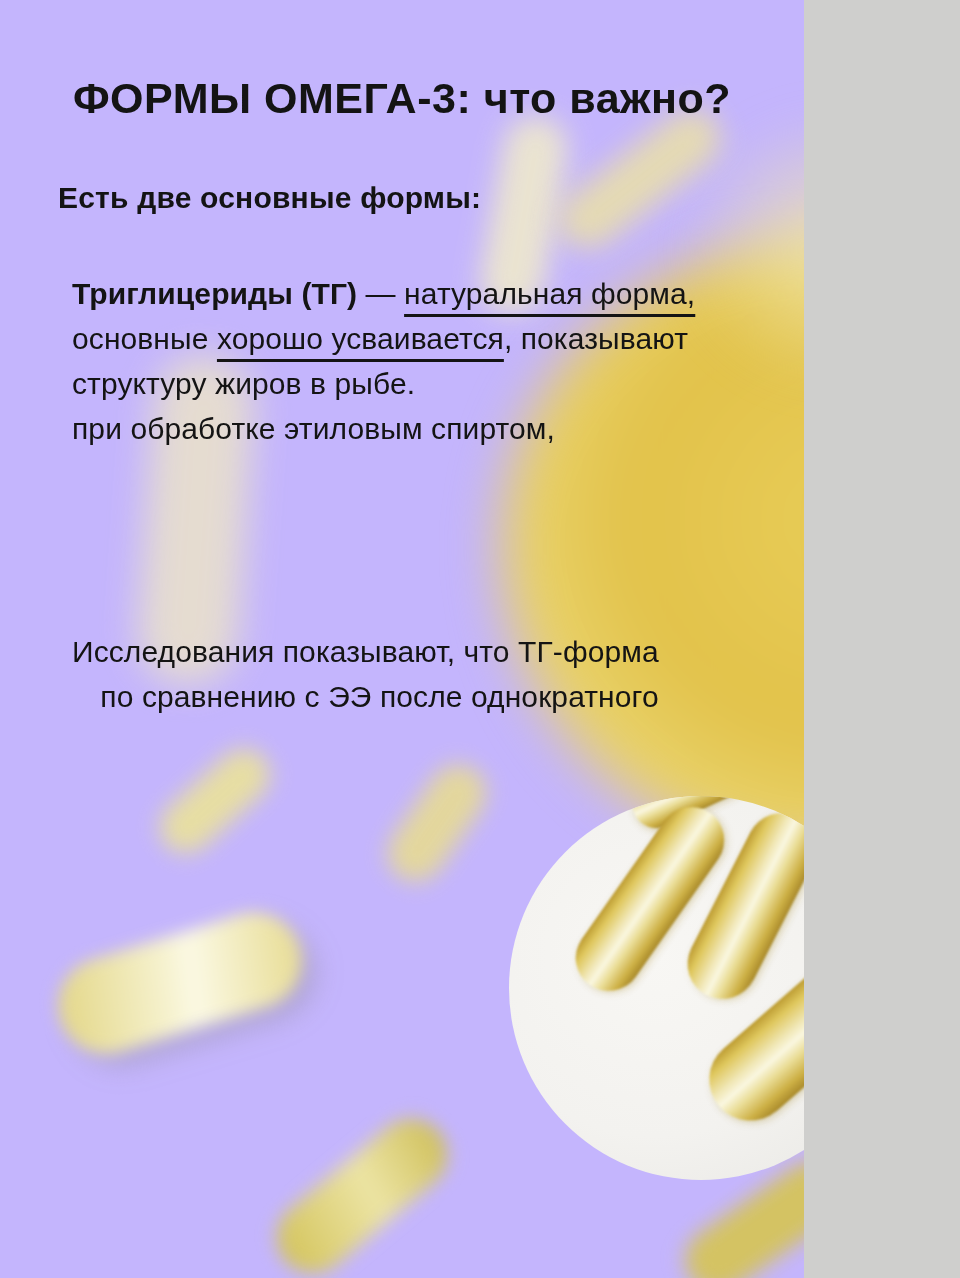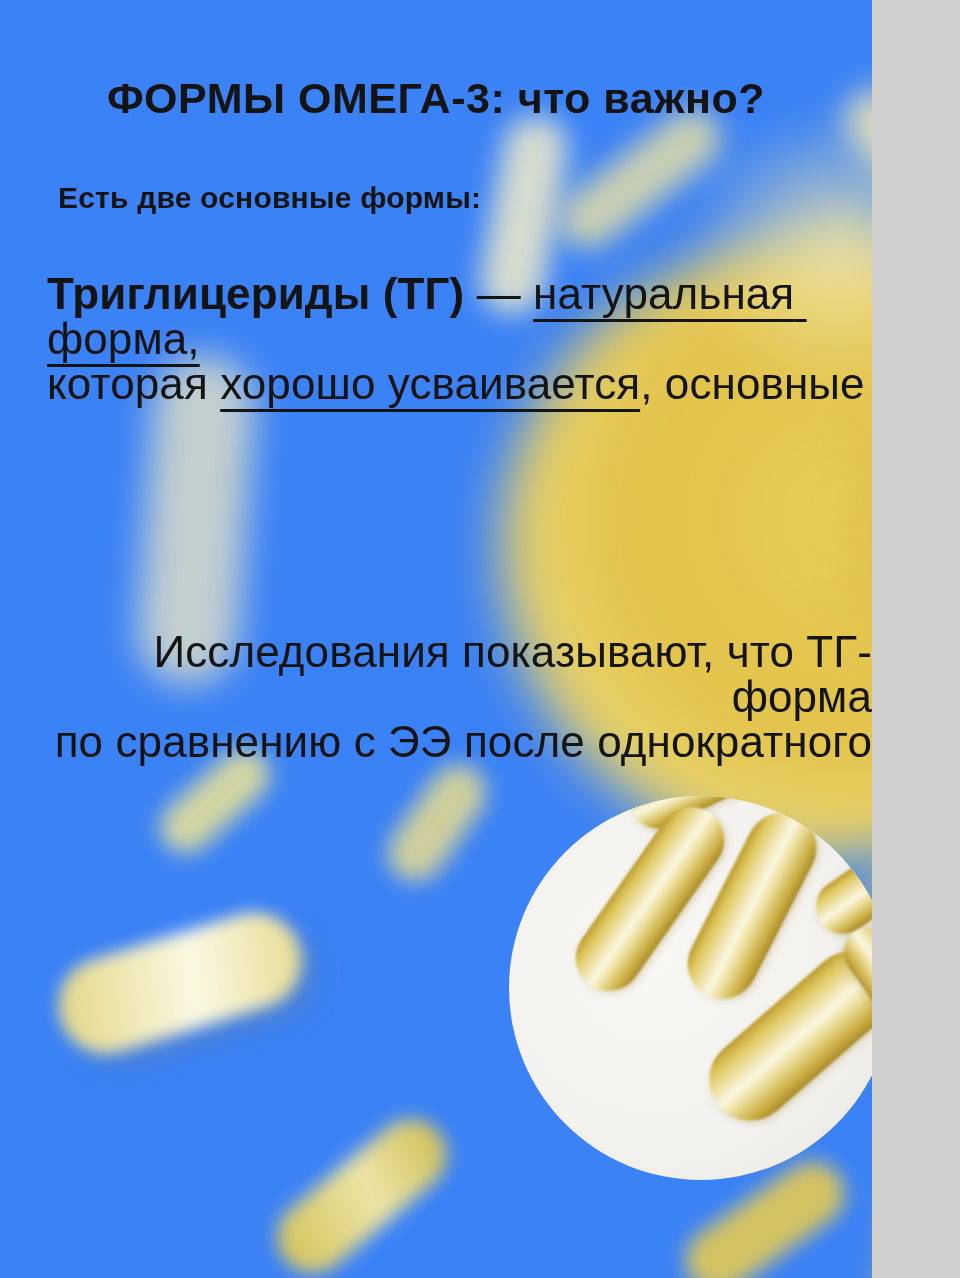--- a/index.html
+++ b/index.html
@@ -1,18 +1,18 @@
 <!DOCTYPE html>
 <html><head>
 <meta charset="utf-8">
 <style>
   html,body{margin:0;padding:0;background:#cfcfcd;}
   .canvas{
-    position:relative;width:872px;height:1278px;overflow:hidden;
-    background:#3b82f6;
+    position:relative;width:804px;height:1278px;overflow:hidden;
+    background:#c4b5fd;
     font-family:"Liberation Sans","DejaVu Sans",sans-serif;
     color:#141414;
   }
   .canvas *{position:absolute;box-sizing:border-box;}
 
   
   .blob-main{left:500px;top:240px;width:640px;height:620px;border-radius:50%;
     background:radial-gradient(ellipse at 55% 45%,#e8cd58 0%,#e2c24a 45%,#e9d36c 68%,rgba(235,230,205,0) 88%);
     filter:blur(26px);}
   .blob-deep{left:840px;top:360px;width:220px;height:340px;border-radius:50%;
@@ -46,21 +46,21 @@
   .pill-b{left:143px;top:75px;width:200px;height:70px;transform:rotate(-63deg);}
   .pill-c{left:184px;top:199px;width:215px;height:82px;transform:rotate(-41deg);}
   .pill-d{left:300px;top:62px;width:130px;height:54px;transform:rotate(-35deg);}
   .pill-e{left:120px;top:-32px;width:125px;height:48px;transform:rotate(-25deg);}
   .pill-f{left:320px;top:160px;width:120px;height:50px;transform:rotate(55deg);opacity:.9;}
 
   
   .txt{z-index:3;}
   .title{left:0;right:0;top:74px;text-align:center;font-size:43px;font-weight:800;letter-spacing:.5px;}
   .subhead{left:58px;top:181px;font-size:30px;font-weight:800;letter-spacing:.2px;}
-  .para{left:47px;font-size:44px;font-weight:500;line-height:45px;letter-spacing:.1px;}
+  .para{left:72px;font-size:30px;font-weight:500;line-height:45px;letter-spacing:.1px;}
   .para1{top:271px;}
   .para2{top:629px;text-align:right;}
   .tline{position:static;display:block;white-space:pre-wrap;}
   .seg-b{position:static;font-weight:800;}
   .seg-n{position:static;}
   .seg-u{position:static;text-decoration:underline;text-decoration-thickness:3px;text-underline-offset:10px;text-decoration-color:#141414;}
 </style>
 </head>
 <body>
 
@@ -89,21 +89,23 @@
     <div class="pill pill-c"></div>
     <div class="pill pill-f"></div>
   </div>
 
   <div class="txt title">ФОРМЫ ОМЕГА-3: что важно?</div>
 
   <div class="txt subhead">Есть две основные формы:</div>
 
   <div class="txt para para1">
     <span class="tline"><span class="seg-b">Триглицериды (ТГ)</span><span class="seg-n"> — </span><span class="seg-u">натуральная форма,</span></span>
-    <span class="tline"><span class="seg-n">которая </span><span class="seg-u">хорошо усваивается</span><span class="seg-n">, основные</span></span>
+    <span class="tline"><span class="seg-n">основные </span><span class="seg-u">хорошо усваивается</span><span class="seg-n">, показывают</span></span>
+    <span class="tline"><span class="seg-n">структуру жиров в рыбе.</span></span>
+    <span class="tline"><span class="seg-n">при обработке этиловым спиртом,</span></span>
   </div>
 
   <div class="txt para para2">
     <span class="tline">Исследования показывают, что ТГ-форма</span>
     <span class="tline">по сравнению с ЭЭ после однократного</span>
   </div>
 
 </div>
 
 </body></html>

